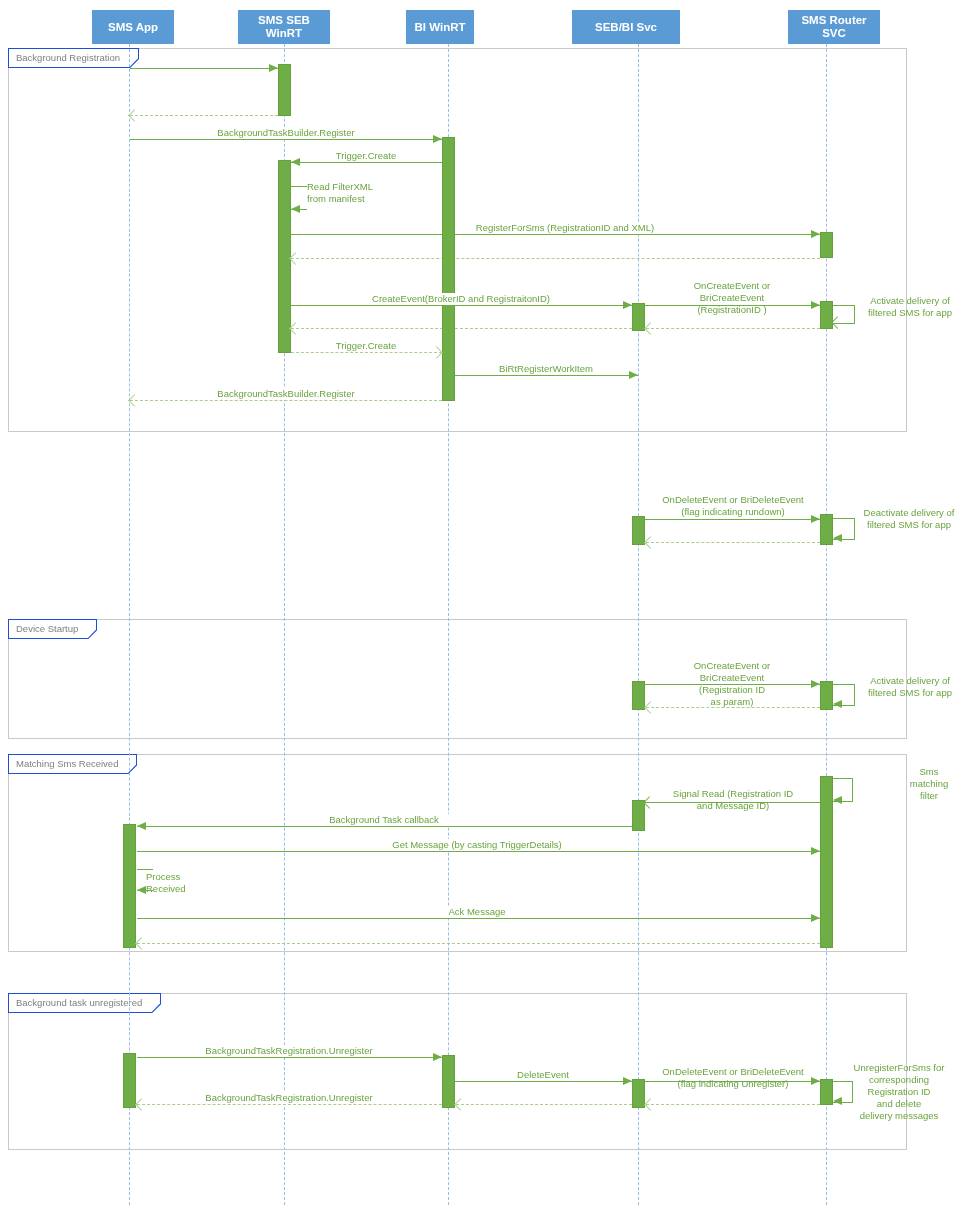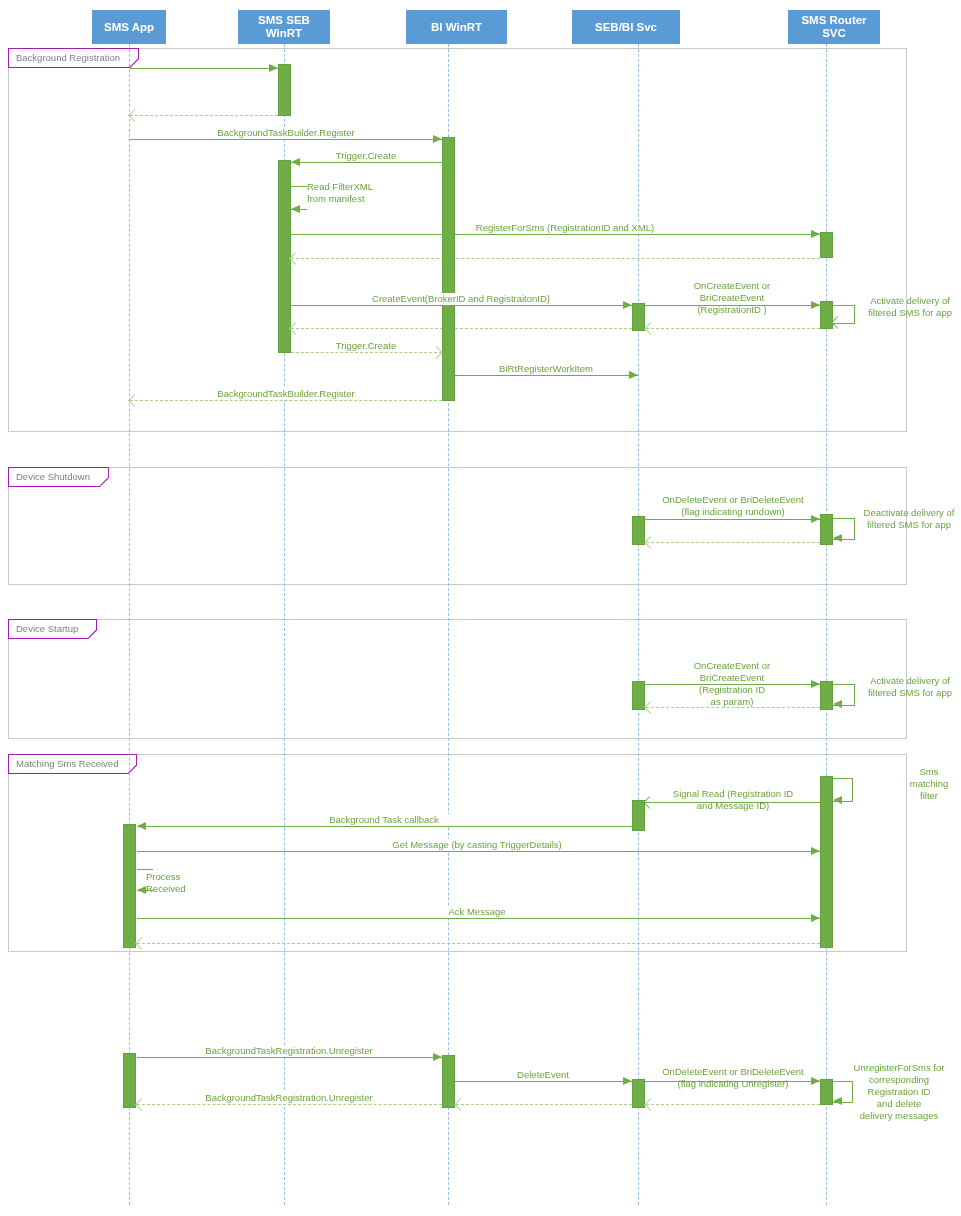--- a/index.html
+++ b/index.html
@@ -1,18 +1,18 @@
 <!DOCTYPE html>
 <html><head>
 <meta charset="utf-8">
 <style>
   html,body{margin:0;padding:0;background:#fff;}
   .stage{position:relative;width:961px;height:1216px;background:#fff;font-family:"Liberation Sans",sans-serif;overflow:hidden;}
   .frame{position:absolute;left:8px;width:897px;border:1px solid #c9c9c9;z-index:0;}
-  .tab{position:absolute;top:-1px;left:-1px;background:#a21caf;clip-path:polygon(0 0,100% 0,100% 55%,calc(100% - 9px) 100%,0 100%);padding:1px;z-index:1;}
+  .tab{position:absolute;top:-1px;left:-1px;background:#1d4ed8;clip-path:polygon(0 0,100% 0,100% 55%,calc(100% - 9px) 100%,0 100%);padding:1px;z-index:1;}
   .tabin{background:#fff;clip-path:polygon(0 0,100% 0,100% 52%,calc(100% - 8.5px) 100%,0 100%);padding:3px 18px 4px 7px;font-size:9.5px;color:#7f7f7f;white-space:nowrap;}
   .life{position:absolute;top:44px;height:1161px;width:0;border-left:1px dashed #97bee6;z-index:1;}
   .actor{position:absolute;top:10px;height:34px;background:#5b9bd5;color:#fff;font-weight:bold;font-size:11.5px;line-height:13px;display:flex;align-items:center;justify-content:center;text-align:center;white-space:pre-line;z-index:7;}
   .bar{position:absolute;width:13px;background:#6fad47;border:1px solid #64a03c;box-sizing:border-box;z-index:4;}
   .ms{position:absolute;height:0;border-top:1.6px solid #6fad47;z-index:2;}
   .md{position:absolute;height:0;border-top:1.6px dashed #a9ce8c;z-index:2;}
   .sf{position:absolute;border:1.6px solid #6fad47;border-left:none;z-index:2;}
   .ar{position:absolute;width:0;height:0;border-top:4px solid transparent;border-bottom:4px solid transparent;border-left:9px solid #6fad47;z-index:5;}
   .al{position:absolute;width:0;height:0;border-top:4px solid transparent;border-bottom:4px solid transparent;border-right:9px solid #6fad47;z-index:5;}
   .cl{position:absolute;width:8px;height:8px;border-left:1.6px solid #a9ce8c;border-bottom:1.6px solid #a9ce8c;transform:rotate(45deg);z-index:5;}
@@ -25,46 +25,46 @@
 </head>
 <body>
 
 <div class="stage">
 
   <div class="frame" style="top:48px;height:382px">
     <div class="tab">
         <div class="tabin">Background Registration</div>
       </div>
   </div>
-  <div class="frame" style="top:467px;height:116px">
-    <div class="tab">
-        <div class="tabin">Device Shutdown</div>
-      </div>
-  </div>
   <div class="frame" style="top:754px;height:196px">
     <div class="tab">
         <div class="tabin">Matching Sms Received</div>
       </div>
   </div>
   <div class="frame" style="top:619px;height:118px">
     <div class="tab">
         <div class="tabin">Device Startup</div>
+      </div>
+  </div>
+  <div class="frame" style="top:993px;height:155px">
+    <div class="tab">
+        <div class="tabin">Background task unregistered</div>
       </div>
   </div>
 
   <div class="life" style="left:129px"></div>
   <div class="life" style="left:284px"></div>
   <div class="life" style="left:448px"></div>
   <div class="life" style="left:638px"></div>
   <div class="life" style="left:826px"></div>
 
-  <div class="actor" style="left:92px;width:74px">SMS App</div>
+  <div class="actor" style="left:92px;width:82px">SMS App</div>
   <div class="actor" style="left:238px;width:92px">SMS SEB
 WinRT</div>
-  <div class="actor" style="left:406px;width:101px">BI WinRT</div>
+  <div class="actor" style="left:406px;width:68px">BI WinRT</div>
   <div class="actor" style="left:572px;width:108px">SEB/BI Svc</div>
   <div class="actor" style="left:788px;width:92px">SMS Router
 SVC</div>
 
   <div class="bar" style="left:278px;top:64px;height:52px"></div>
   <div class="bar" style="left:442px;top:137px;height:264px"></div>
   <div class="bar" style="left:278px;top:160px;height:193px"></div>
   <div class="bar" style="left:820px;top:232px;height:26px"></div>
   <div class="bar" style="left:632px;top:303px;height:28px"></div>
   <div class="bar" style="left:820px;top:301px;height:28px"></div>

